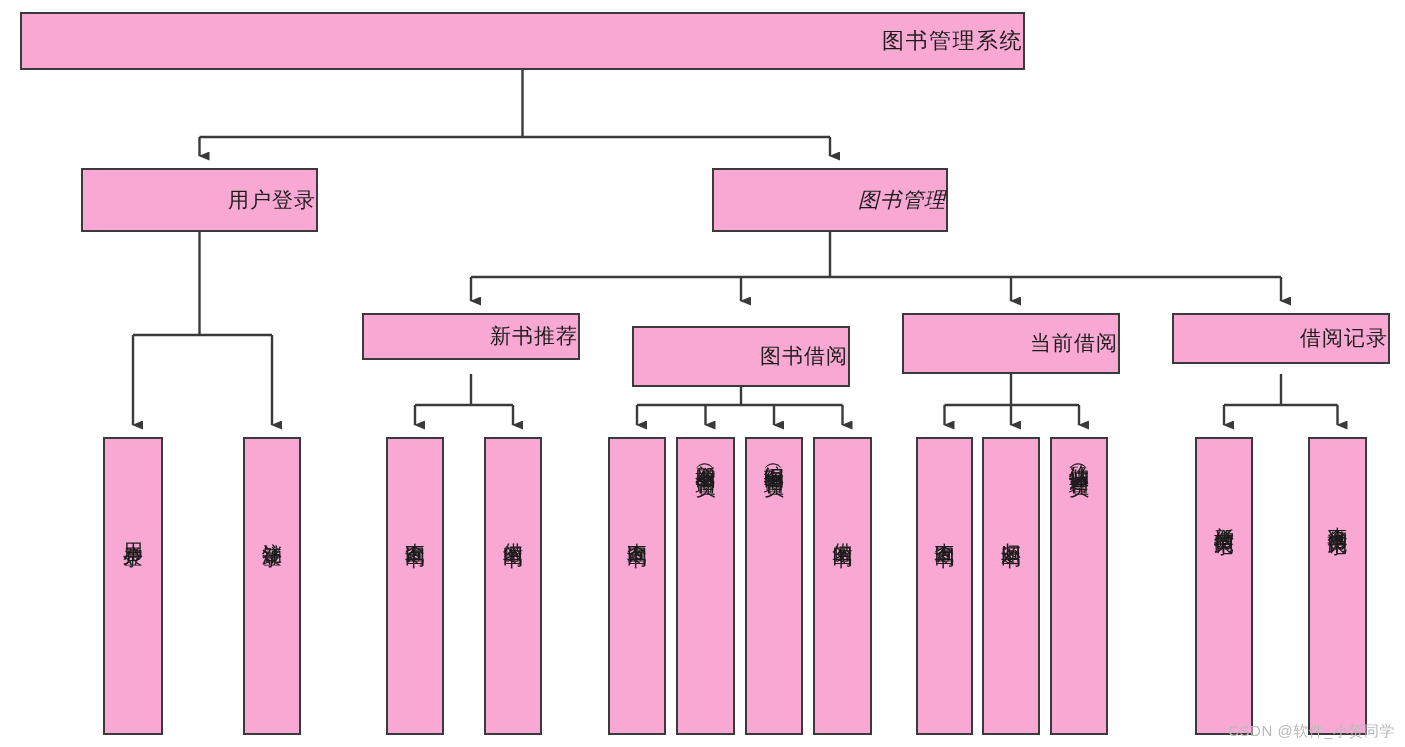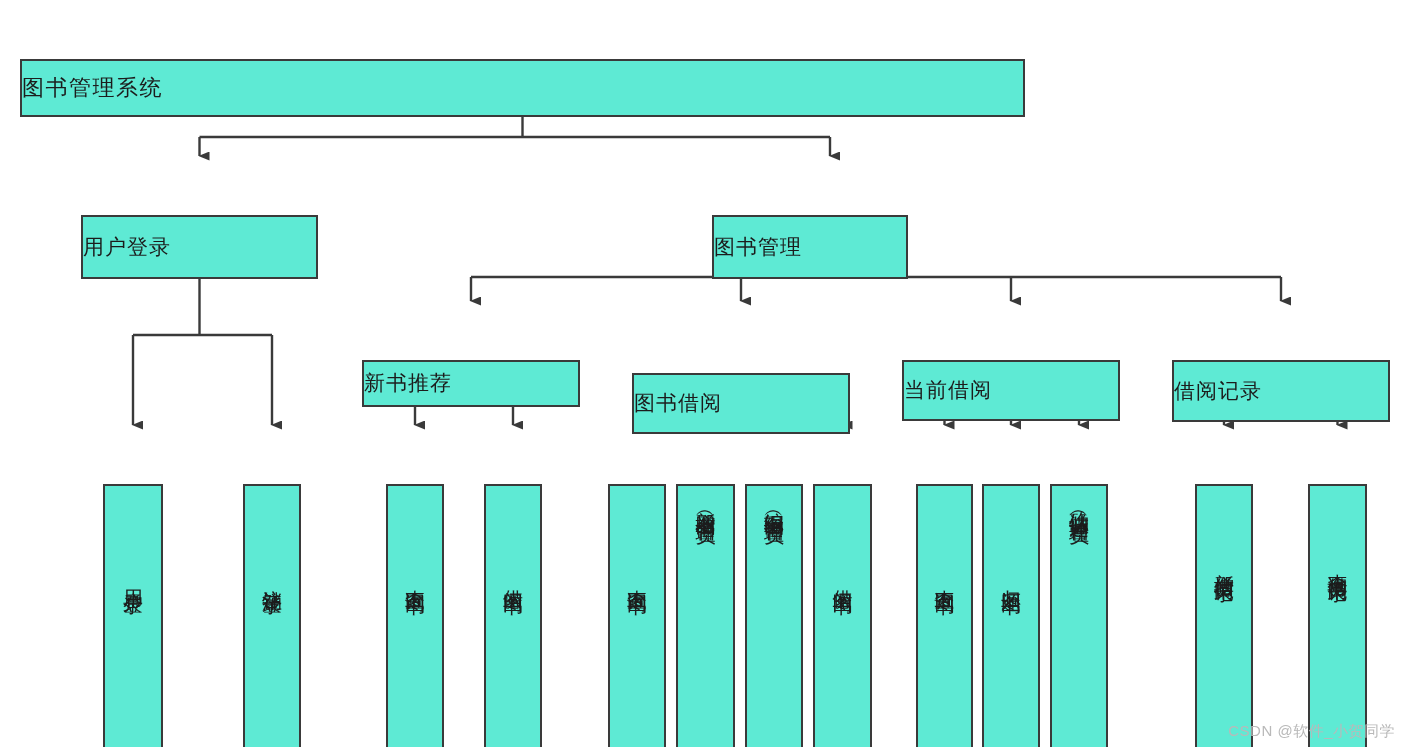--- a/index.html
+++ b/index.html
@@ -22,28 +22,27 @@
     position: absolute;
     left: 0;
     top: 0;
     width: 1405px;
     height: 747px;
     pointer-events: none;
   }
   .node {
     position: absolute;
     box-sizing: border-box;
-    background: #5eead4;
+    background: #f9a8d4;
     border: 2px solid #3a3a3a;
     display: flex;
     align-items: center;
-    justify-content: flex-start;
+    justify-content: flex-end;
     color: #1c1c1c;
     z-index: 2;
-    margin-top: 47px;
   }
   .node-label {
     display: block;
     text-align: center;
     line-height: 1.18;
     white-space: pre;
   }
   .node.horiz .node-label {
     writing-mode: horizontal-tb;
     font-size: 21px;
@@ -134,33 +133,33 @@
       </g>
   </svg>
 
   <div id="nodes-layer">
       <div class="node root horiz" style="left: 20px; top: 12px; width: 1005px; height: 58px; border-color: rgb(58, 58, 58);">
         <span class="node-label">图书管理系统</span>
       </div>
       <div class="node horiz" style="left: 81px; top: 168px; width: 237px; height: 64px; border-color: rgb(58, 58, 58);">
         <span class="node-label">用户登录</span>
       </div>
-      <div class="node horiz" style="left: 712px; top: 168px; width: 196px; height: 64px; border-color: rgb(58, 58, 58);">
+      <div class="node horiz" style="left: 712px; top: 168px; width: 236px; height: 64px; border-color: rgb(58, 58, 58); font-style: italic;">
         <span class="node-label">图书管理</span>
       </div>
       <div class="node horiz" style="left: 362px; top: 313px; width: 218px; height: 47px; border-color: rgb(58, 58, 58);">
         <span class="node-label">新书推荐</span>
       </div>
       <div class="node horiz" style="left: 632px; top: 326px; width: 218px; height: 61px; border-color: rgb(58, 58, 58);">
         <span class="node-label">图书借阅</span>
       </div>
       <div class="node horiz" style="left: 902px; top: 313px; width: 218px; height: 61px; border-color: rgb(58, 58, 58);">
         <span class="node-label">当前借阅</span>
       </div>
-      <div class="node horiz" style="left: 1172px; top: 313px; width: 218px; height: 62px; border-color: rgb(58, 58, 58);">
+      <div class="node horiz" style="left: 1172px; top: 313px; width: 218px; height: 51px; border-color: rgb(58, 58, 58);">
         <span class="node-label">借阅记录</span>
       </div>
       <div class="node vert mid" style="left: 103px; top: 437px; width: 60px; height: 298px; border-color: rgb(58, 58, 58);">
         <span class="node-label">用户登录</span>
       </div>
       <div class="node vert mid" style="left: 243px; top: 437px; width: 58px; height: 298px; border-color: rgb(58, 58, 58);">
         <span class="node-label">注销登录</span>
       </div>
       <div class="node vert mid" style="left: 386px; top: 437px; width: 58px; height: 298px; border-color: rgb(58, 58, 58);">
         <span class="node-label">查询图书</span>

